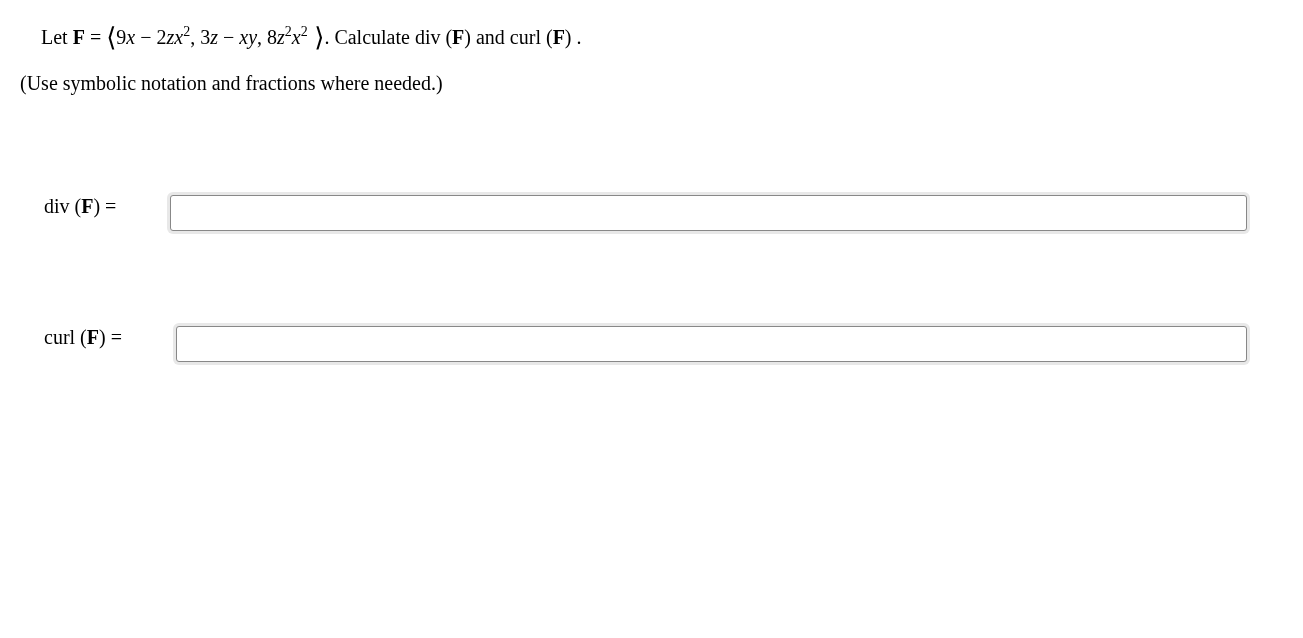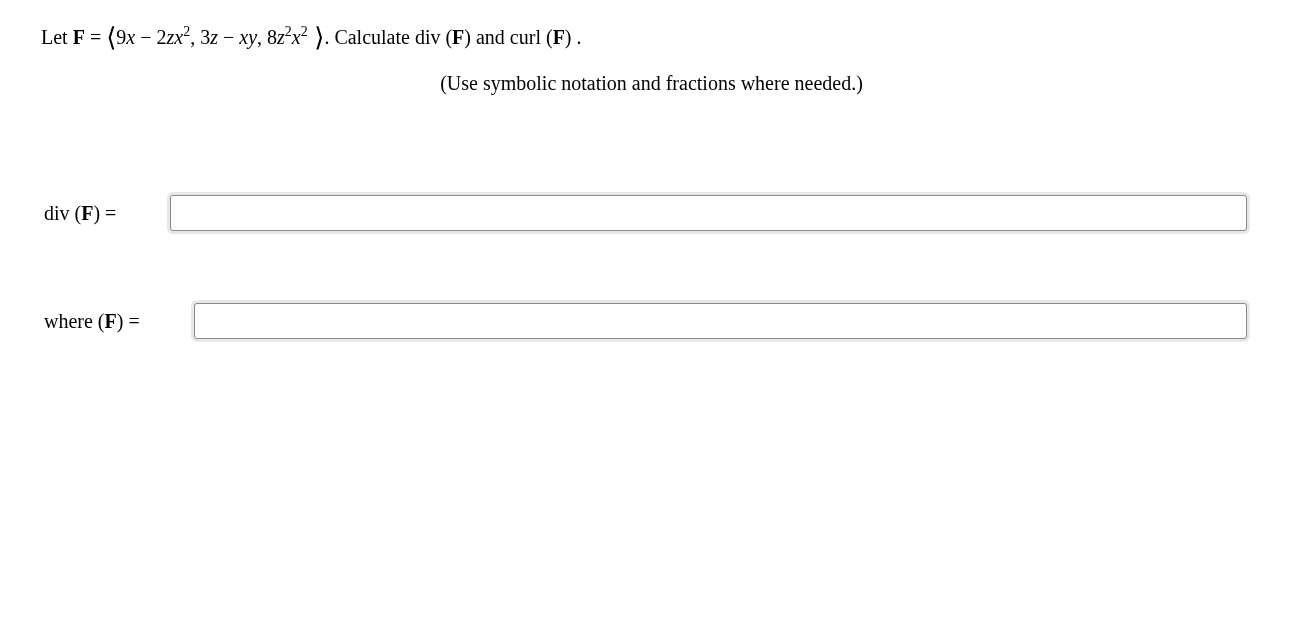--- a/index.html
+++ b/index.html
@@ -15,26 +15,24 @@
       padding: 18px 20px;
       width: 1303px;
     }
     .problem-statement {
       margin-bottom: 18px;
       line-height: 1.4;
       margin-left: 21px;
     }
     .instruction {
       margin-bottom: 100px;
-      text-align: center;
     }
     .answer-row {
       display: flex;
-      align-items: center;
-      margin-bottom: 72px;
+      margin-bottom: 95px;
       padding-left: 24px;
       gap: 38px;
     }
     .answer-label {
       white-space: nowrap;
       margin-right: 16px;
       font-size: 20px;
     }
     .answer-input {
       flex: 1;
@@ -76,16 +74,16 @@
 
 <div class="answer-row">
   <span class="answer-label">
     <span>div (</span><span class="bold">F</span><span>) = </span>
   </span>
   <input type="text" class="answer-input" value="" style="">
 </div>
 
 <div class="answer-row">
   <span class="answer-label">
-    <span>where (</span><span class="bold">F</span><span>) = </span>
+    <span>curl (</span><span class="bold">F</span><span>) = </span>
   </span>
   <input type="text" class="answer-input" value="" style="">
 </div>
 
 </body></html>

